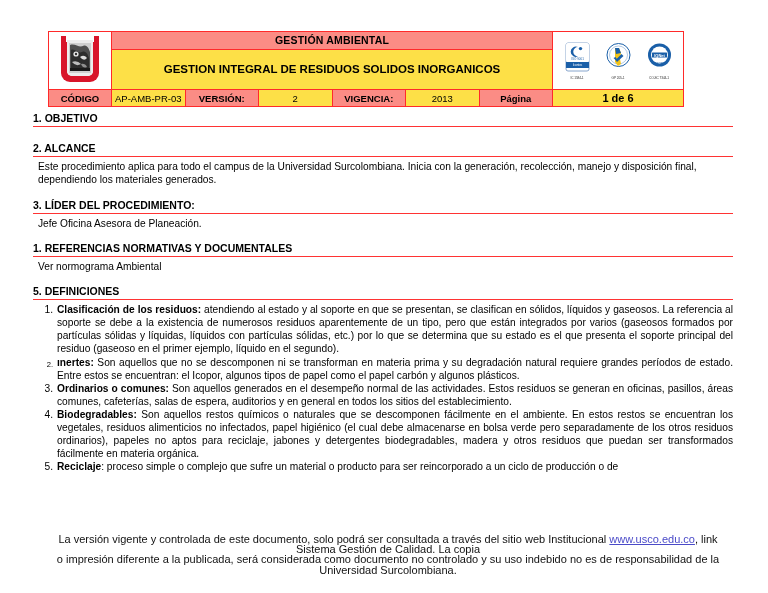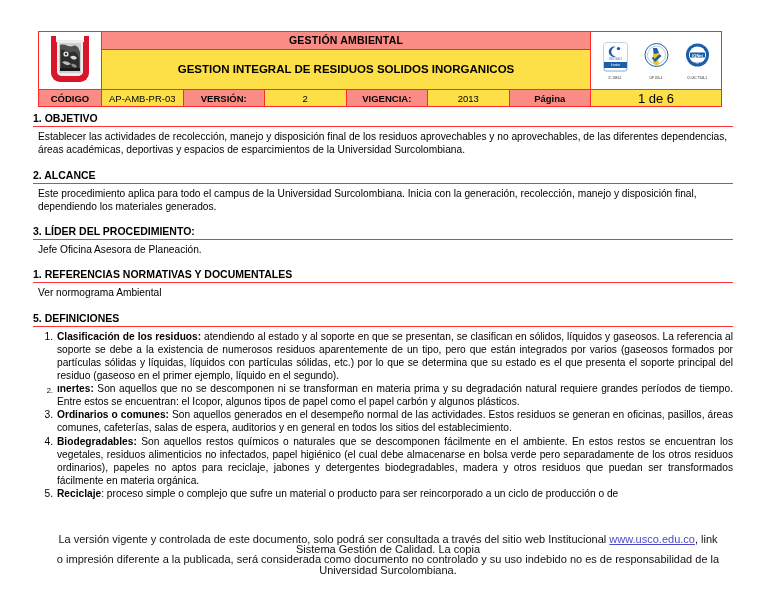--- a/index.html
+++ b/index.html
@@ -21,23 +21,23 @@
     left: 0; top: 0;
     width: 768px;
     height: 593px;
     box-sizing: border-box;
     padding: 0;
   }
 
   
   .header-table {
     position: absolute;
-    left: 38px;
+    left: 48px;
     top: 31px;
-    width: 684px;
+    width: 636px;
     border-collapse: collapse;
     table-layout: fixed;
   }
   .header-table td {
     border: 1.2px solid #ff2a2a;
     padding: 0;
     vertical-align: middle;
   }
 
   .cell-pink {
@@ -85,22 +85,22 @@
     height: 16px;
     font-size: 9.5px;
     text-align: center;
     font-weight: bold;
   }
   .meta-row td.val {
     font-weight: normal;
     font-size: 9.5px;
   }
   .meta-row td.val-b {
-    font-weight: normal;
-    font-size: 13px;
+    font-weight: bold;
+    font-size: 11px;
   }
 
   
   .usco-logo {
     display: inline-block;
     position: relative;
     width: 38px;
     height: 46px;
   }
   .usco-logo .u-outer {
@@ -310,21 +310,20 @@
       <td class="cell-pink" style="width:null">Página</td>
       <td class="cell-white val-b">1 de 6</td>
     </tr>
   </tbody>
     </table>
 
   <div class="content">
 
     <div class="sec-head">1. OBJETIVO</div>
     <hr class="sec-rule">
-    <p class="sec-body">Establecer las actividades de recolección, manejo y disposición final  de  los residuos aprovechables y no aprovechables, de las diferentes dependencias, áreas académicas, deportivas y espacios de esparcimientos de la Universidad Surcolombiana.</p>
     <div class="gap"></div>
 
     <div class="sec-head">2. ALCANCE</div>
     <hr class="sec-rule">
     <p class="sec-body">Este procedimiento aplica para todo el campus de la Universidad Surcolombiana. Inicia con la generación, recolección, manejo y disposición final, dependiendo los materiales generados.</p>
     <div class="gap"></div>
 
     <div class="sec-head">3. LÍDER DEL PROCEDIMIENTO:</div>
     <hr class="sec-rule">
     <p class="sec-body">Jefe Oficina Asesora de Planeación.</p>
@@ -333,21 +332,21 @@
     <div class="sec-head">1. REFERENCIAS NORMATIVAS Y DOCUMENTALES</div>
     <hr class="sec-rule">
     <p class="sec-body">Ver normograma Ambiental</p>
     <div class="gap"></div>
 
     <div class="sec-head">5. DEFINICIONES</div>
     <hr class="sec-rule">
 
     <ul class="deflist" id="deflist">
         <li><span class="num">1.</span><b>Clasificación de los residuos:</b><span> atendiendo al estado y al soporte en que se presentan, se clasifican en sólidos, líquidos y gaseosos. La referencia al soporte se debe a la existencia de numerosos residuos aparentemente de un tipo, pero que están integrados por varios (gaseosos formados por partículas sólidas y líquidas, líquidos con partículas sólidas, etc.) por lo que se determina que su estado es el que presenta el soporte principal del residuo (gaseoso en el primer ejemplo, líquido en el segundo).</span></li>
-        <li><span class="num small">2.</span><b>ınertes:</b><span> Son aquellos que no se descomponen ni se transforman en materia prima y su degradación natural requiere grandes períodos de tiempo. Entre estos se encuentran: el Icopor, algunos tipos de papel como el papel carbón y algunos plásticos.</span></li>
+        <li><span class="num small">2.</span><b>ınertes:</b><span> Son aquellos que no se descomponen ni se transforman en materia prima y su degradación natural requiere grandes períodos de estado. Entre estos se encuentran: el Icopor, algunos tipos de papel como el papel carbón y algunos plásticos.</span></li>
         <li><span class="num">3.</span><b>Ordinarios o comunes:</b><span> Son aquellos generados en el desempeño normal de las actividades. Estos residuos se generan en oficinas, pasillos, áreas comunes, cafeterías, salas de espera, auditorios y en general en todos los sitios del establecimiento.</span></li>
         <li><span class="num">4.</span><b>Biodegradables:</b><span> Son aquellos restos químicos o naturales que se descomponen fácilmente en el ambiente. En estos restos se encuentran los vegetales, residuos alimenticios no infectados, papel higiénico (el cual debe almacenarse en bolsa verde pero separadamente de los otros  residuos ordinarios), papeles no aptos para reciclaje, jabones y detergentes biodegradables, madera y otros residuos que puedan ser transformados fácilmente en materia orgánica.</span></li>
         <li><span class="num">5.</span><b>Reciclaje</b><span>: proceso simple o complejo que sufre un material o producto para ser reincorporado a un ciclo de producción o de</span></li>
       </ul>
   </div>
 
   <div class="footer">
     <span class="l1">
       <span>La versión vigente y controlada de este documento, solo podrá ser consultada a través del sitio web Institucional </span><span class="link">www.usco.edu.co</span><span>, link Sistema Gestión de Calidad. La copia</span>
     </span>

